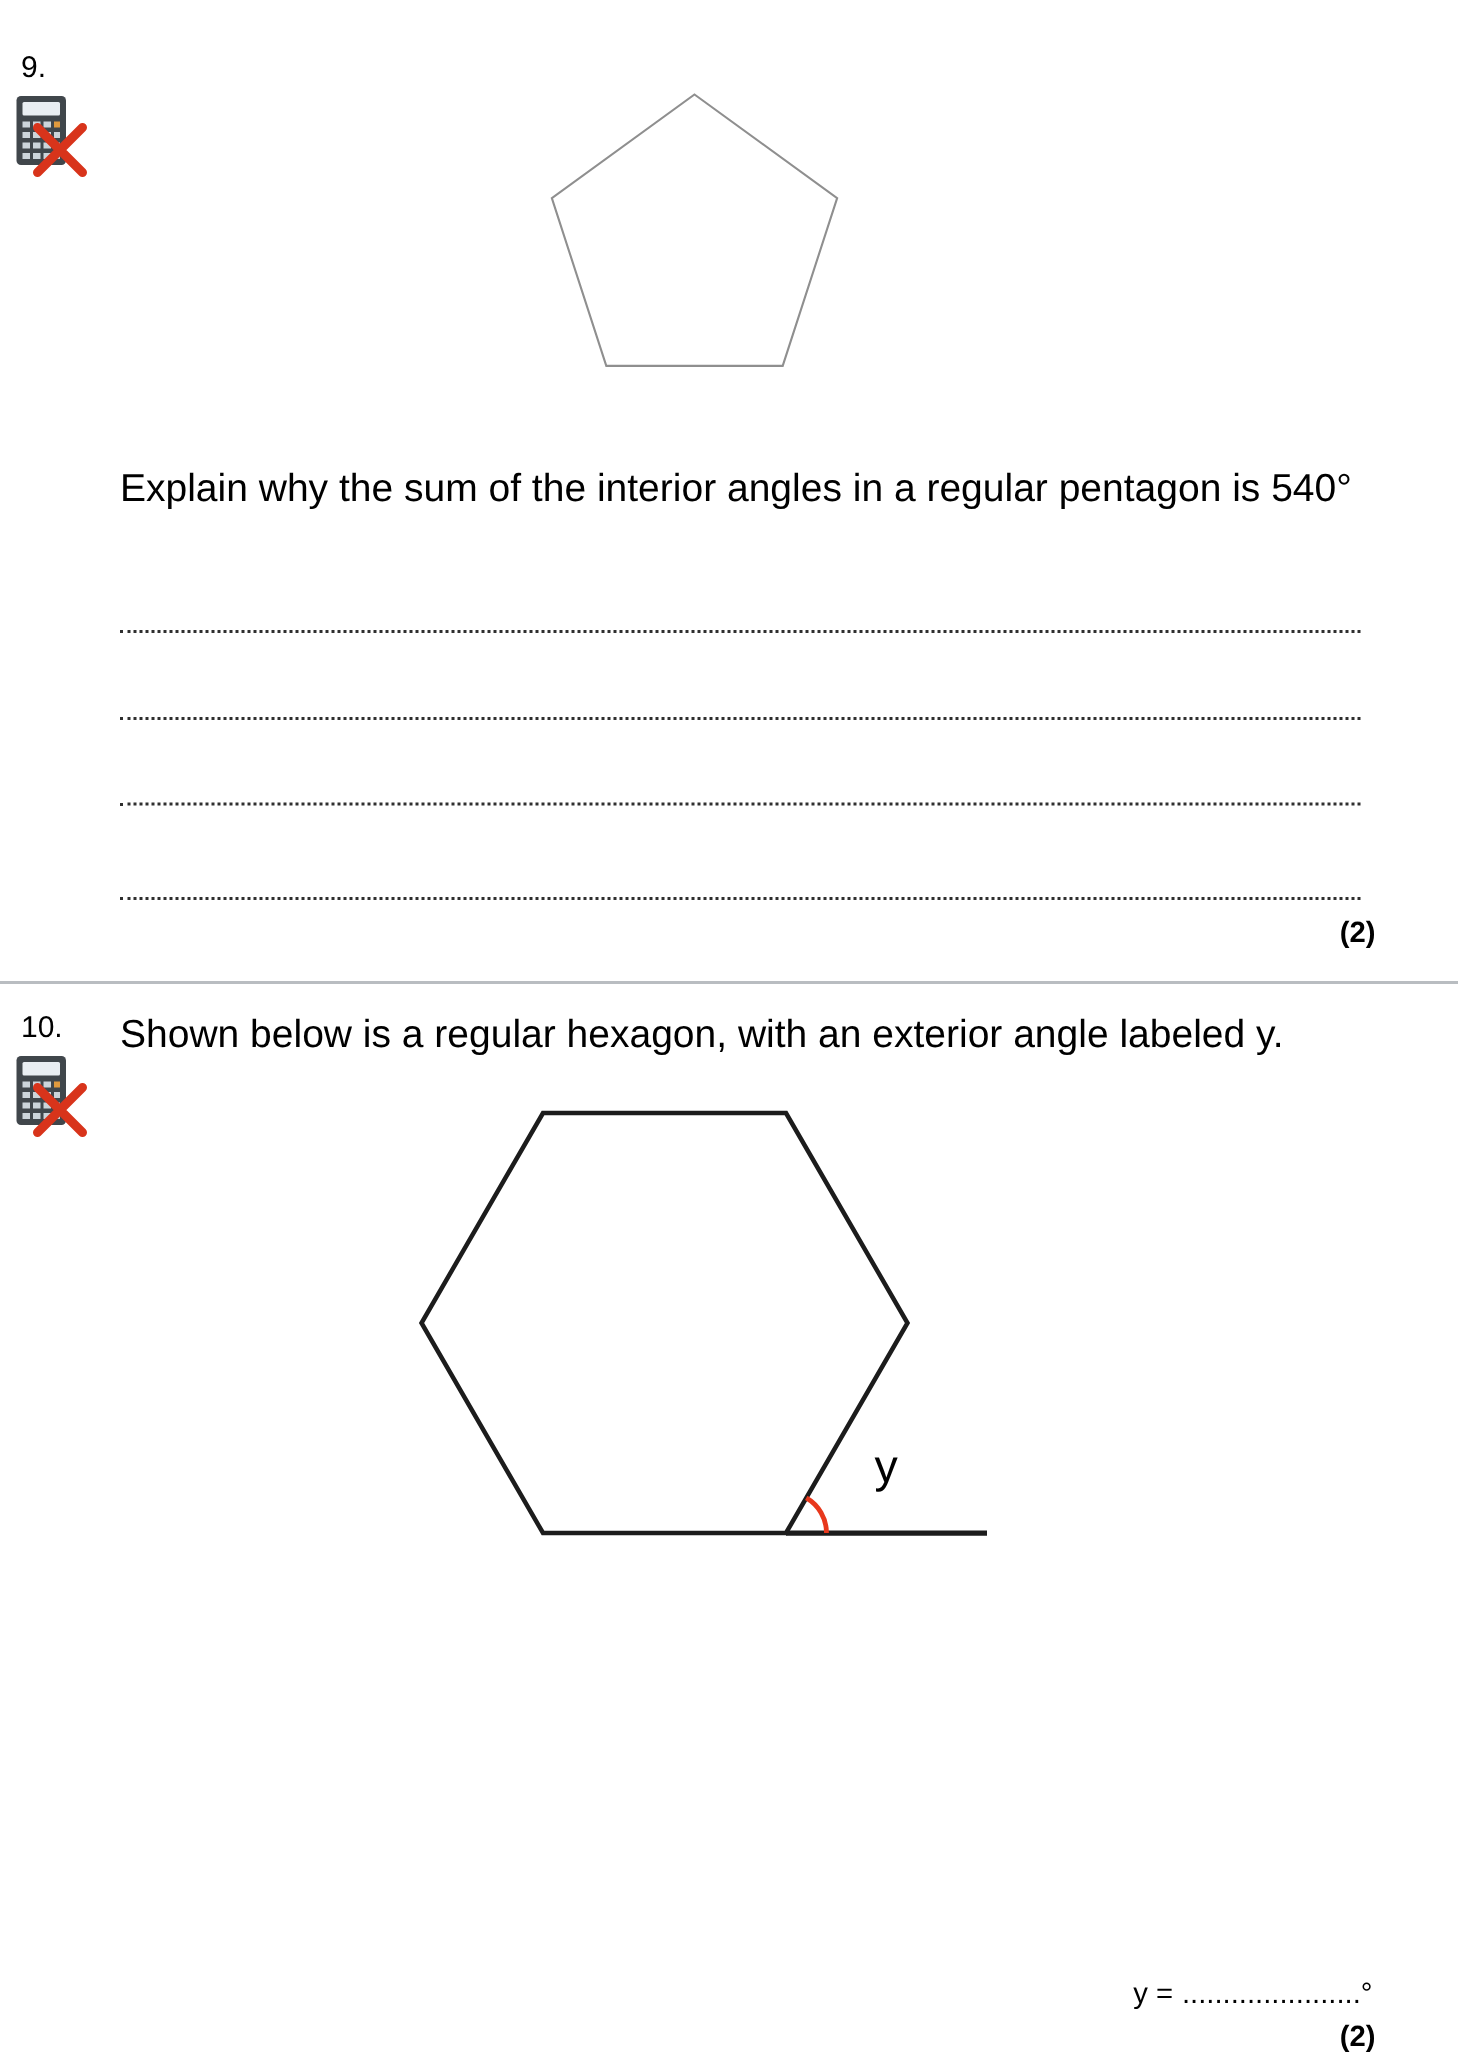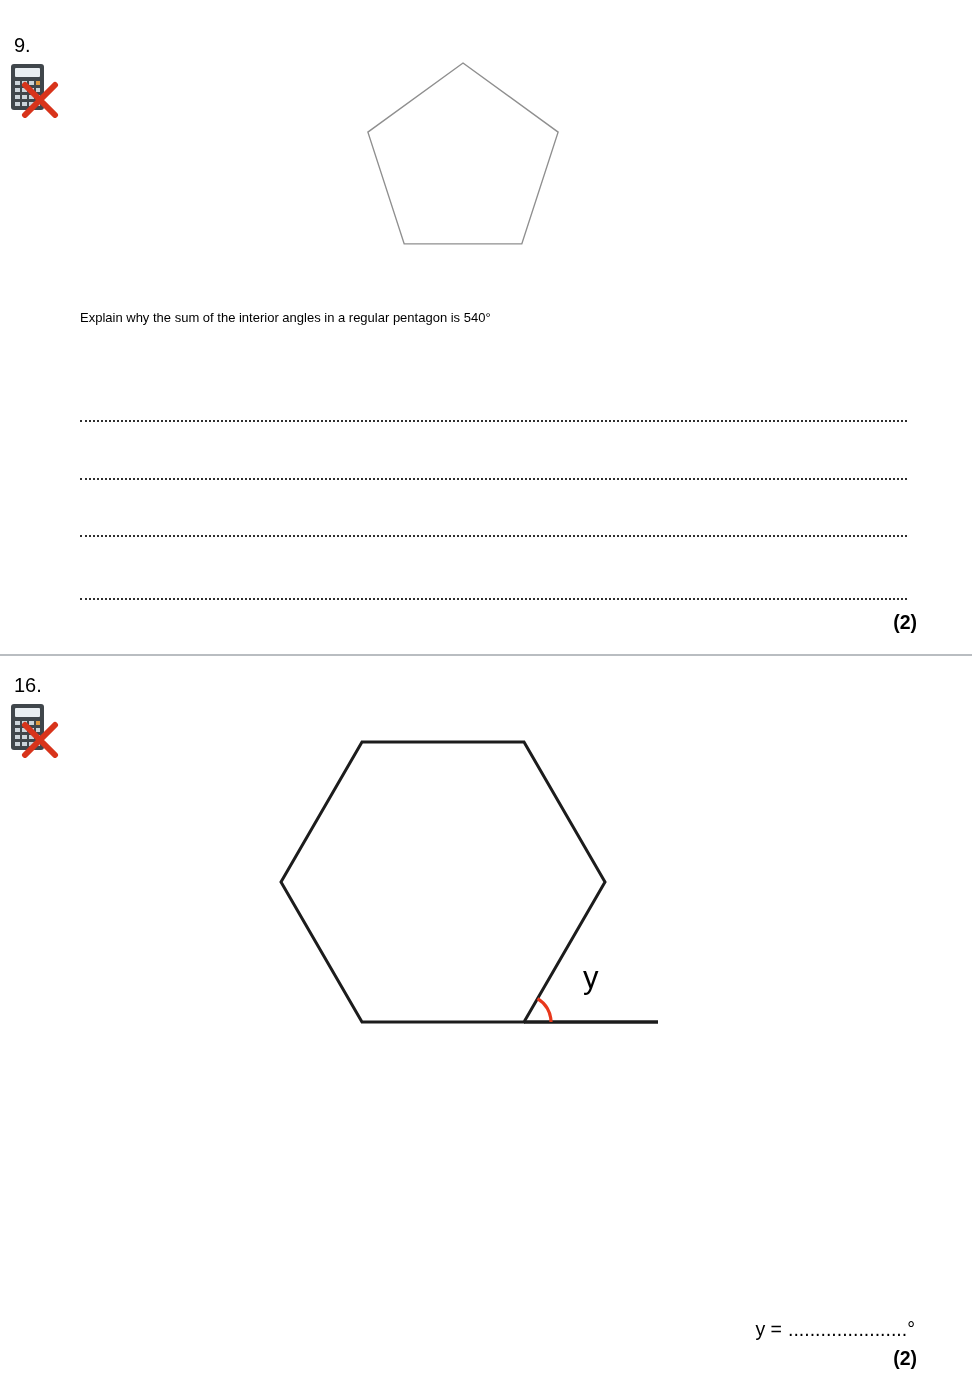--- a/index.html
+++ b/index.html
@@ -19,21 +19,21 @@
   .abs { position: absolute; }
   .q-number {
     position: absolute;
     left: 14px;
     font-size: 20px;
     color: #000;
   }
   .prompt {
     position: absolute;
     left: 80px;
-    font-size: 13px;
+    font-size: 26px;
     color: #000;
     white-space: nowrap;
   }
   .dotted-line {
     position: absolute;
     left: 80px;
     width: 827px;
     height: 0;
     border-bottom: 2.2px dotted #2f2f2f;
   }
@@ -127,21 +127,22 @@
 
   <div class="dotted-line" style="top:420px"></div>
   <div class="dotted-line" style="top:478px"></div>
   <div class="dotted-line" style="top:535px"></div>
   <div class="dotted-line" style="top:598px"></div>
 
   <div class="marks marks-q9">(2)</div>
 
   <div class="divider"></div>
 
-  <div class="q-number" style="top:674px">16.</div>
+  <div class="q-number" style="top:674px">10.</div>
+  <div class="prompt" style="top:674px">Shown below is a regular hexagon, with an exterior angle labeled y.</div>
 
   <div class="no-calc" style="top:702px">
     <svg width="52" height="56" viewBox="0 0 52 56">
         <use href="#no-calc"></use>
       </svg>
   </div>
 
   <svg class="abs" style="left:270px;top:730px" width="400" height="300" viewBox="0 0 400 300">
     <polygon points="92,12 254,12 335,152 254,292 92,292 11,152" fill="none" stroke="#1c1c1c" stroke-width="3"></polygon>
     <line x1="254" y1="292" x2="388" y2="292" stroke="#1c1c1c" stroke-width="3.5"></line>

